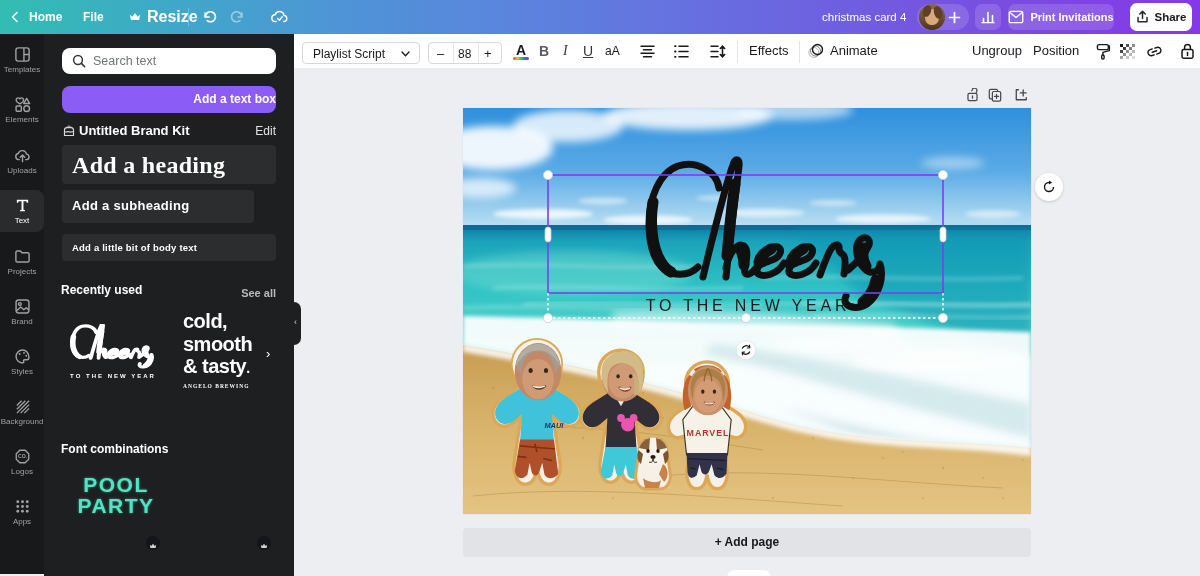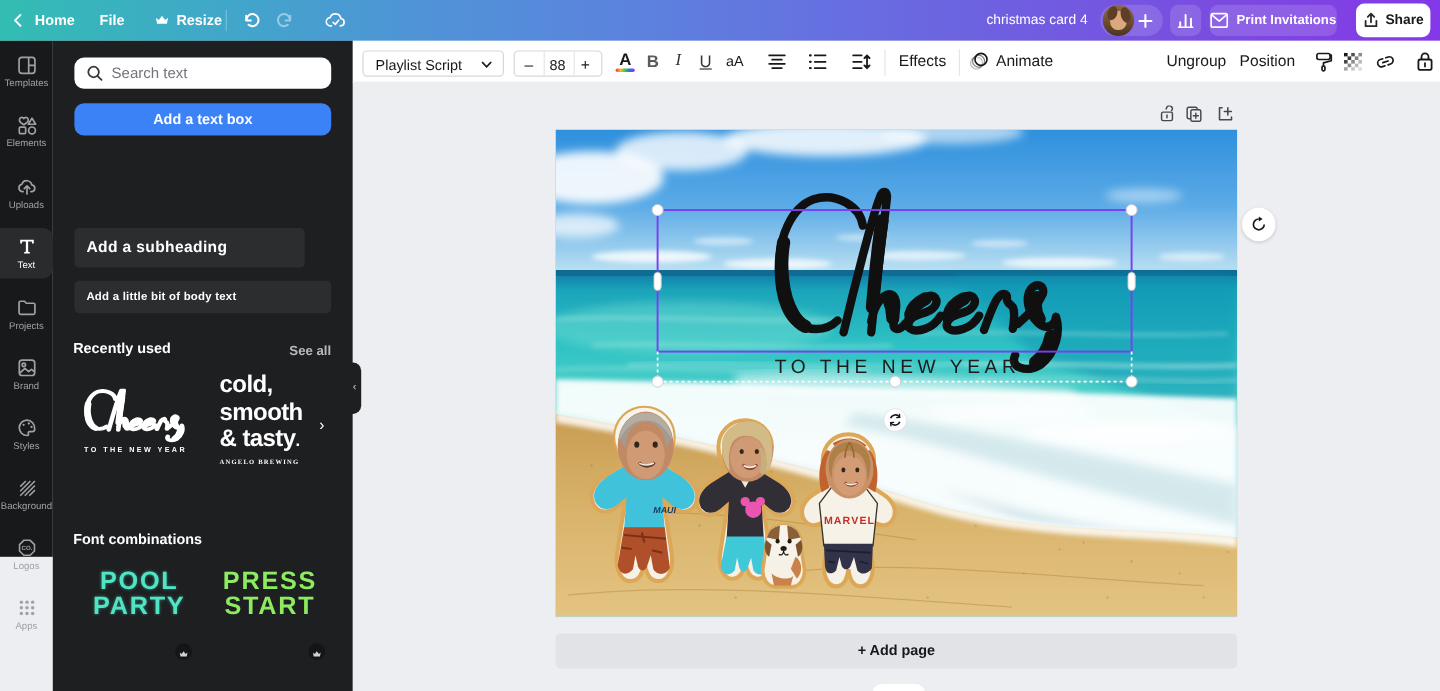--- a/index.html
+++ b/index.html
@@ -7,21 +7,21 @@
   body { font-family:"Liberation Sans", sans-serif; position:relative; background:#edeef2; }
   .abs { position:absolute; }
 
   
   #topbar { position:absolute; left:0; top:0; width:1200px; height:34px;
     background:linear-gradient(90deg,#32bdb2 0%,#3fa9c8 14%,#4e95d6 28%,#5a85dd 42%,#6572e0 56%,#6f5fe0 70%,#7a4ce0 84%,#8438e8 100%);
     color:#fff; font-size:12px; }
   #topbar .it { position:absolute; top:0; height:34px; display:flex; align-items:center; font-weight:bold; white-space:nowrap; }
 
   
-  #rail { position:absolute; left:0; top:34px; width:44px; height:430px; background:#18191b; }
+  #rail { position:absolute; left:0; top:34px; width:44px; height:540px; background:#18191b; }
   .railitem { position:absolute; left:0; width:44px; height:44px; color:#9fa1a3; text-align:center; }
   .railitem svg { display:block; margin:0 auto; }
   .railitem .lbl { font-size:8px; margin-top:2px; display:block; }
   .railitem.sel { color:#fff; }
   #railsel { position:absolute; left:0; top:156px; width:44px; height:42px; background:#2a2b2d; border-radius:0 8px 8px 0; }
 
   
   #panel { position:absolute; left:44px; top:34px; width:250px; height:542px; background:#1e1f21; color:#fff; }
 
   
@@ -36,21 +36,21 @@
 </head>
 <body>
   <div id="topbar">
     <div class="it" style="left:9px;">
       <svg width="12" height="12" viewBox="0 0 12 12" fill="none" stroke="#fff" stroke-width="1.6" stroke-linecap="round" stroke-linejoin="round">
         <path d="M8 1.5 L3.5 6 L8 10.5"></path>
       </svg>
     </div>
     <div class="it" style="left:29px;">Home</div>
     <div class="it" style="left:83px;">File</div>
-    <div class="it" style="left:129px; font-size:12px;">
+    <div class="it" style="left:129px; font-size:16px;">
       <svg width="12" height="11" viewBox="0 0 13 12" fill="#fff">
         <path d="M1 3 L3.6 5.2 L6.5 1.2 L9.4 5.2 L12 3 L11 8.6 L2 8.6 Z"></path>
       </svg>
       <span style="margin-left:6px;">Resize</span>
     </div>
     <div class="it" style="left:188px; top:8px; height:18px; width:1px; background:rgba(255,255,255,.28);"></div>
     <div class="it" style="left:202px;">
       <svg width="15" height="14" viewBox="0 0 15 14" fill="none" stroke="#fff" stroke-width="1.7" stroke-linecap="round" stroke-linejoin="round">
         <path d="M3.2 3.2 L3.2 7 L7 7"></path>
         <path d="M3.4 6.6 A5 5 0 1 1 5.2 10.6"></path>
@@ -188,21 +188,33 @@
     </div>
   </div>
   <div id="panel">
     <div class="abs" style="left:18px; top:14px; width:214px; height:26px; background:#fff; border-radius:8px;">
       <svg class="abs" style="left:10px; top:6px;" width="14" height="14" viewBox="0 0 14 14" fill="none" stroke="#33373b" stroke-width="1.5" stroke-linecap="round">
         <circle cx="6" cy="6" r="4.4"></circle>
         <path d="M9.4 9.4 L12.6 12.6"></path>
       </svg>
       <span class="abs" style="left:31px; top:6px; font-size:12.5px; color:#70747a;">Search text</span>
     </div>
-    <div class="abs" style="left:18px; top:52px; width:214px; height:27px; background:#3b82f6; border-radius:8px; text-align:center; line-height:27px; font-size:12px; font-weight:bold; color:#fff;">Add a text box</div>
+    <div class="abs" style="left:18px; top:52px; width:214px; height:27px; background:#8b5cf6; border-radius:8px; text-align:right; line-height:27px; font-size:12px; font-weight:bold; color:#fff;">Add a text box</div>
+    <div class="abs" style="left:18px; top:89px; width:214px; height:14px;">
+      <svg class="abs" style="left:0; top:0;" width="14" height="14" viewBox="0 0 14 14" fill="none" stroke="#d6d8da" stroke-width="1.2">
+        <path d="M2 12.5 H12 M2.5 12.5 V7 C2.5 5.4 4 4.6 5 4.6 H9 C10 4.6 11.5 5.4 11.5 7 V12.5"></path>
+        <path d="M5.2 4.6 V3.4 M8.8 4.6 V3.4 M7 4.6 V2.6"></path>
+        <path d="M2.5 8.6 C4 9.8 5.5 8 7 8.8 C8.5 9.6 10 8.2 11.5 9"></path>
+      </svg>
+      <span class="abs" style="left:17px; top:0; font-size:13px; font-weight:bold; color:#fff;">Untitled Brand Kit</span>
+      <span class="abs" style="right:0; top:1px; font-size:12px; color:#e2e3e4;">Edit</span>
+    </div>
+    <div class="abs" style="left:18px; top:111px; width:214px; height:39px; background:#2c2d2f; border-radius:4px;">
+      <span class="abs" style="left:10px; top:7px; font-family:'Liberation Serif',serif; font-size:24px; font-weight:bold; color:#fff; letter-spacing:.3px;">Add a heading</span>
+    </div>
     <div class="abs" style="left:18px; top:156px; width:192px; height:33px; background:#2c2d2f; border-radius:4px;">
       <span class="abs" style="left:10px; top:8px; font-size:13px; font-weight:bold; color:#fff; letter-spacing:.3px;">Add a subheading</span>
     </div>
     <div class="abs" style="left:18px; top:200px; width:214px; height:27px; background:#2c2d2f; border-radius:4px;">
       <span class="abs" style="left:10px; top:8px; font-size:9.5px; font-weight:bold; color:#fff; letter-spacing:.2px;">Add a little bit of body text</span>
     </div>
     <div class="abs" style="left:17px; top:249px; font-size:12px; font-weight:bold; color:#fff;">Recently used</div>
     <div class="abs" style="right:18px; top:253px; font-size:11px; font-weight:bold; color:#b8babd;">See all</div>
 
     <div class="abs" style="left:26px; top:290px; width:86px; height:66px;">
@@ -214,21 +226,20 @@
     </div>
 
     <div class="abs" style="left:139px; top:276px; width:86px; color:#fff; font-weight:bold; font-size:20px; line-height:1.13; letter-spacing:-.5px;">
       cold,<br>smooth<br>&amp; tasty<span style="font-size:14px;">.</span>
       <div style="font-size:5.5px; letter-spacing:1px; margin-top:5px; font-family:'Liberation Serif',serif;">ANGELO BREWING</div>
     </div>
     <div class="abs" style="left:222px; top:312px; color:#fff; font-size:13px;">›</div>
     <div class="abs" style="left:17px; top:395px; font-size:12px; font-weight:bold; color:#fff;margin-top:13px;">Font combinations</div>
 
     <div class="abs" style="left:12px; top:441px; width:120px; text-align:center; color:#4fe5c4; font-weight:bold; font-size:21px; line-height:.98; letter-spacing:1.5px; text-shadow:0 0 3px rgba(79,229,196,.5);">POOL<br>PARTY</div>
-    <div class="abs" style="left:121px; top:441px; width:120px; text-align:center; color:#8deb5f; font-weight:bold; font-size:21px; line-height:.98; letter-spacing:1.5px;">PRESS<br>START</div>
     <div class="abs" style="left:102px; top:502px; width:14px; height:14px; border-radius:50%; background:#141518;"><svg width="8" height="7" viewBox="0 0 13 12" fill="#cfd1d3" style="margin:3px 0 0 3px;">
         <path d="M1 3 L3.6 5.2 L6.5 1.2 L9.4 5.2 L12 3 L11 8.6 L2 8.6 Z"></path>
       </svg></div>
     <div class="abs" style="left:213px; top:502px; width:14px; height:14px; border-radius:50%; background:#141518;"><svg width="8" height="7" viewBox="0 0 13 12" fill="#cfd1d3" style="margin:3px 0 0 3px;">
         <path d="M1 3 L3.6 5.2 L6.5 1.2 L9.4 5.2 L12 3 L11 8.6 L2 8.6 Z"></path>
       </svg></div>
   </div>
 
   <div class="abs" style="left:293px; top:302px; width:8px; height:43px; background:#1e1f21; border-radius:0 7px 7px 0; z-index:5;">
     <span style="position:absolute; left:1px; top:15px; color:#cfd1d3; font-size:9px;">‹</span>

